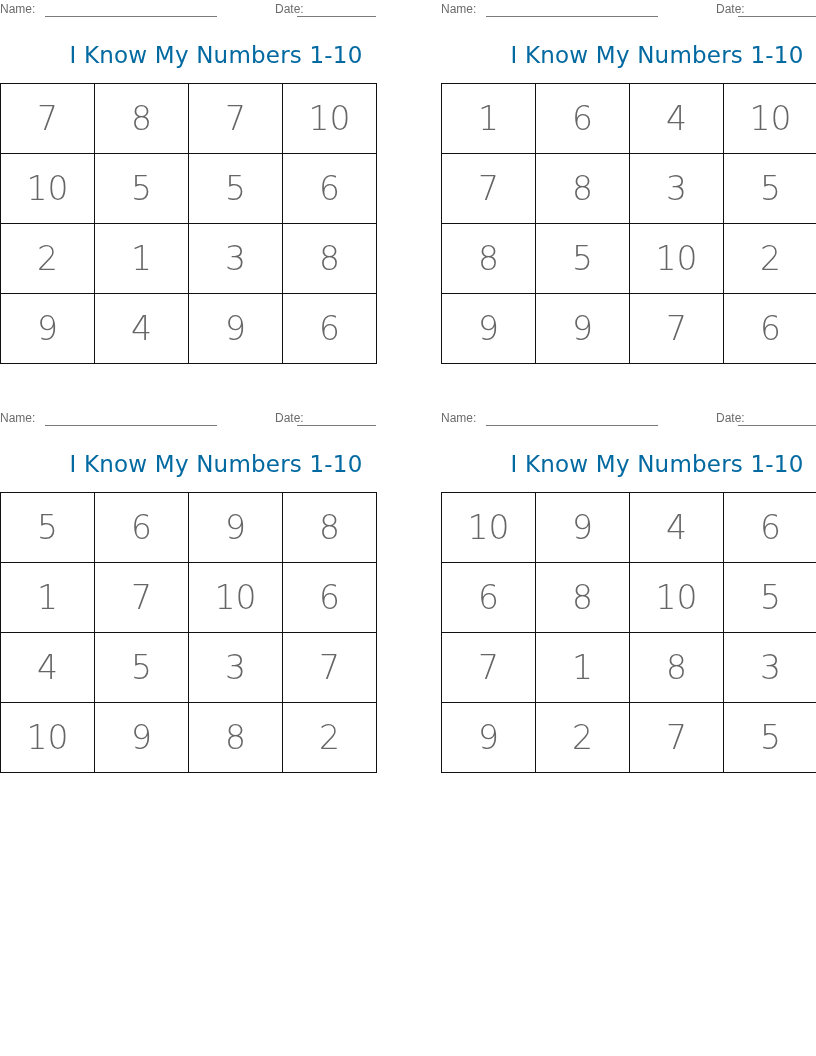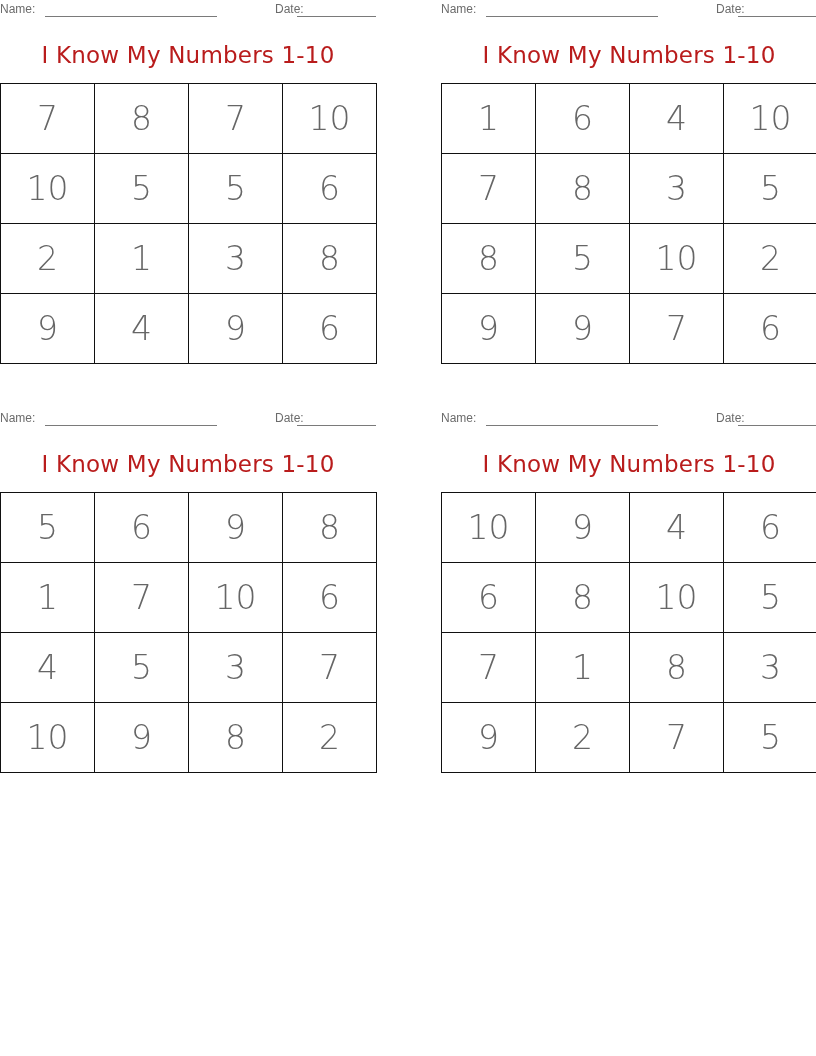--- a/index.html
+++ b/index.html
@@ -3,21 +3,21 @@
 <meta charset="utf-8">
 <style>
   html, body { margin:0; padding:0; background:#ffffff; }
   body { width:816px; height:1056px; position:relative; overflow:hidden; font-family:"Liberation Sans", sans-serif; }
   .sheet { position:absolute; width:376px; }
   .header-line { position:absolute; top:0; left:0; width:376px; height:20px; font-size:12px; color:#6b6b6b; font-family:"Liberation Sans", sans-serif; }
   .name-label { position:absolute; left:0; top:2px; }
   .name-blank { position:absolute; left:45px; top:2px; width:172px; border-bottom:1px solid #7a7a7a; height:14px; }
   .date-label { position:absolute; left:275px; top:2px; }
   .date-blank { position:absolute; left:297px; top:2px; width:79px; border-bottom:1px solid #7a7a7a; height:14px; }
-  .title { position:absolute; top:42px; left:0; width:376px; text-align:center; font-size:23px; color:#b91c1c; font-family:"DejaVu Sans", sans-serif; letter-spacing:0.2px; }
+  .title { position:absolute; top:42px; left:0; width:376px; text-align:center; font-size:23px; color:#0369a1; font-family:"DejaVu Sans", sans-serif; letter-spacing:0.2px;padding-left:28px; }
   .grid { position:absolute; top:83px; left:0; width:375px; height:280px; border-collapse:collapse; table-layout:fixed; }
   .grid td { border:1.2px solid #111; width:93px; height:69px; text-align:center; vertical-align:middle; font-size:33px; color:#666666; font-family:"DejaVu Sans", sans-serif; font-weight:300; padding:0; }
 </style>
 </head>
 <body>
 
 <div class="sheet" style="left:0; top:0;">
   <div class="header-line">
     <span class="name-label">Name:</span>
     <span class="name-blank"></span>

